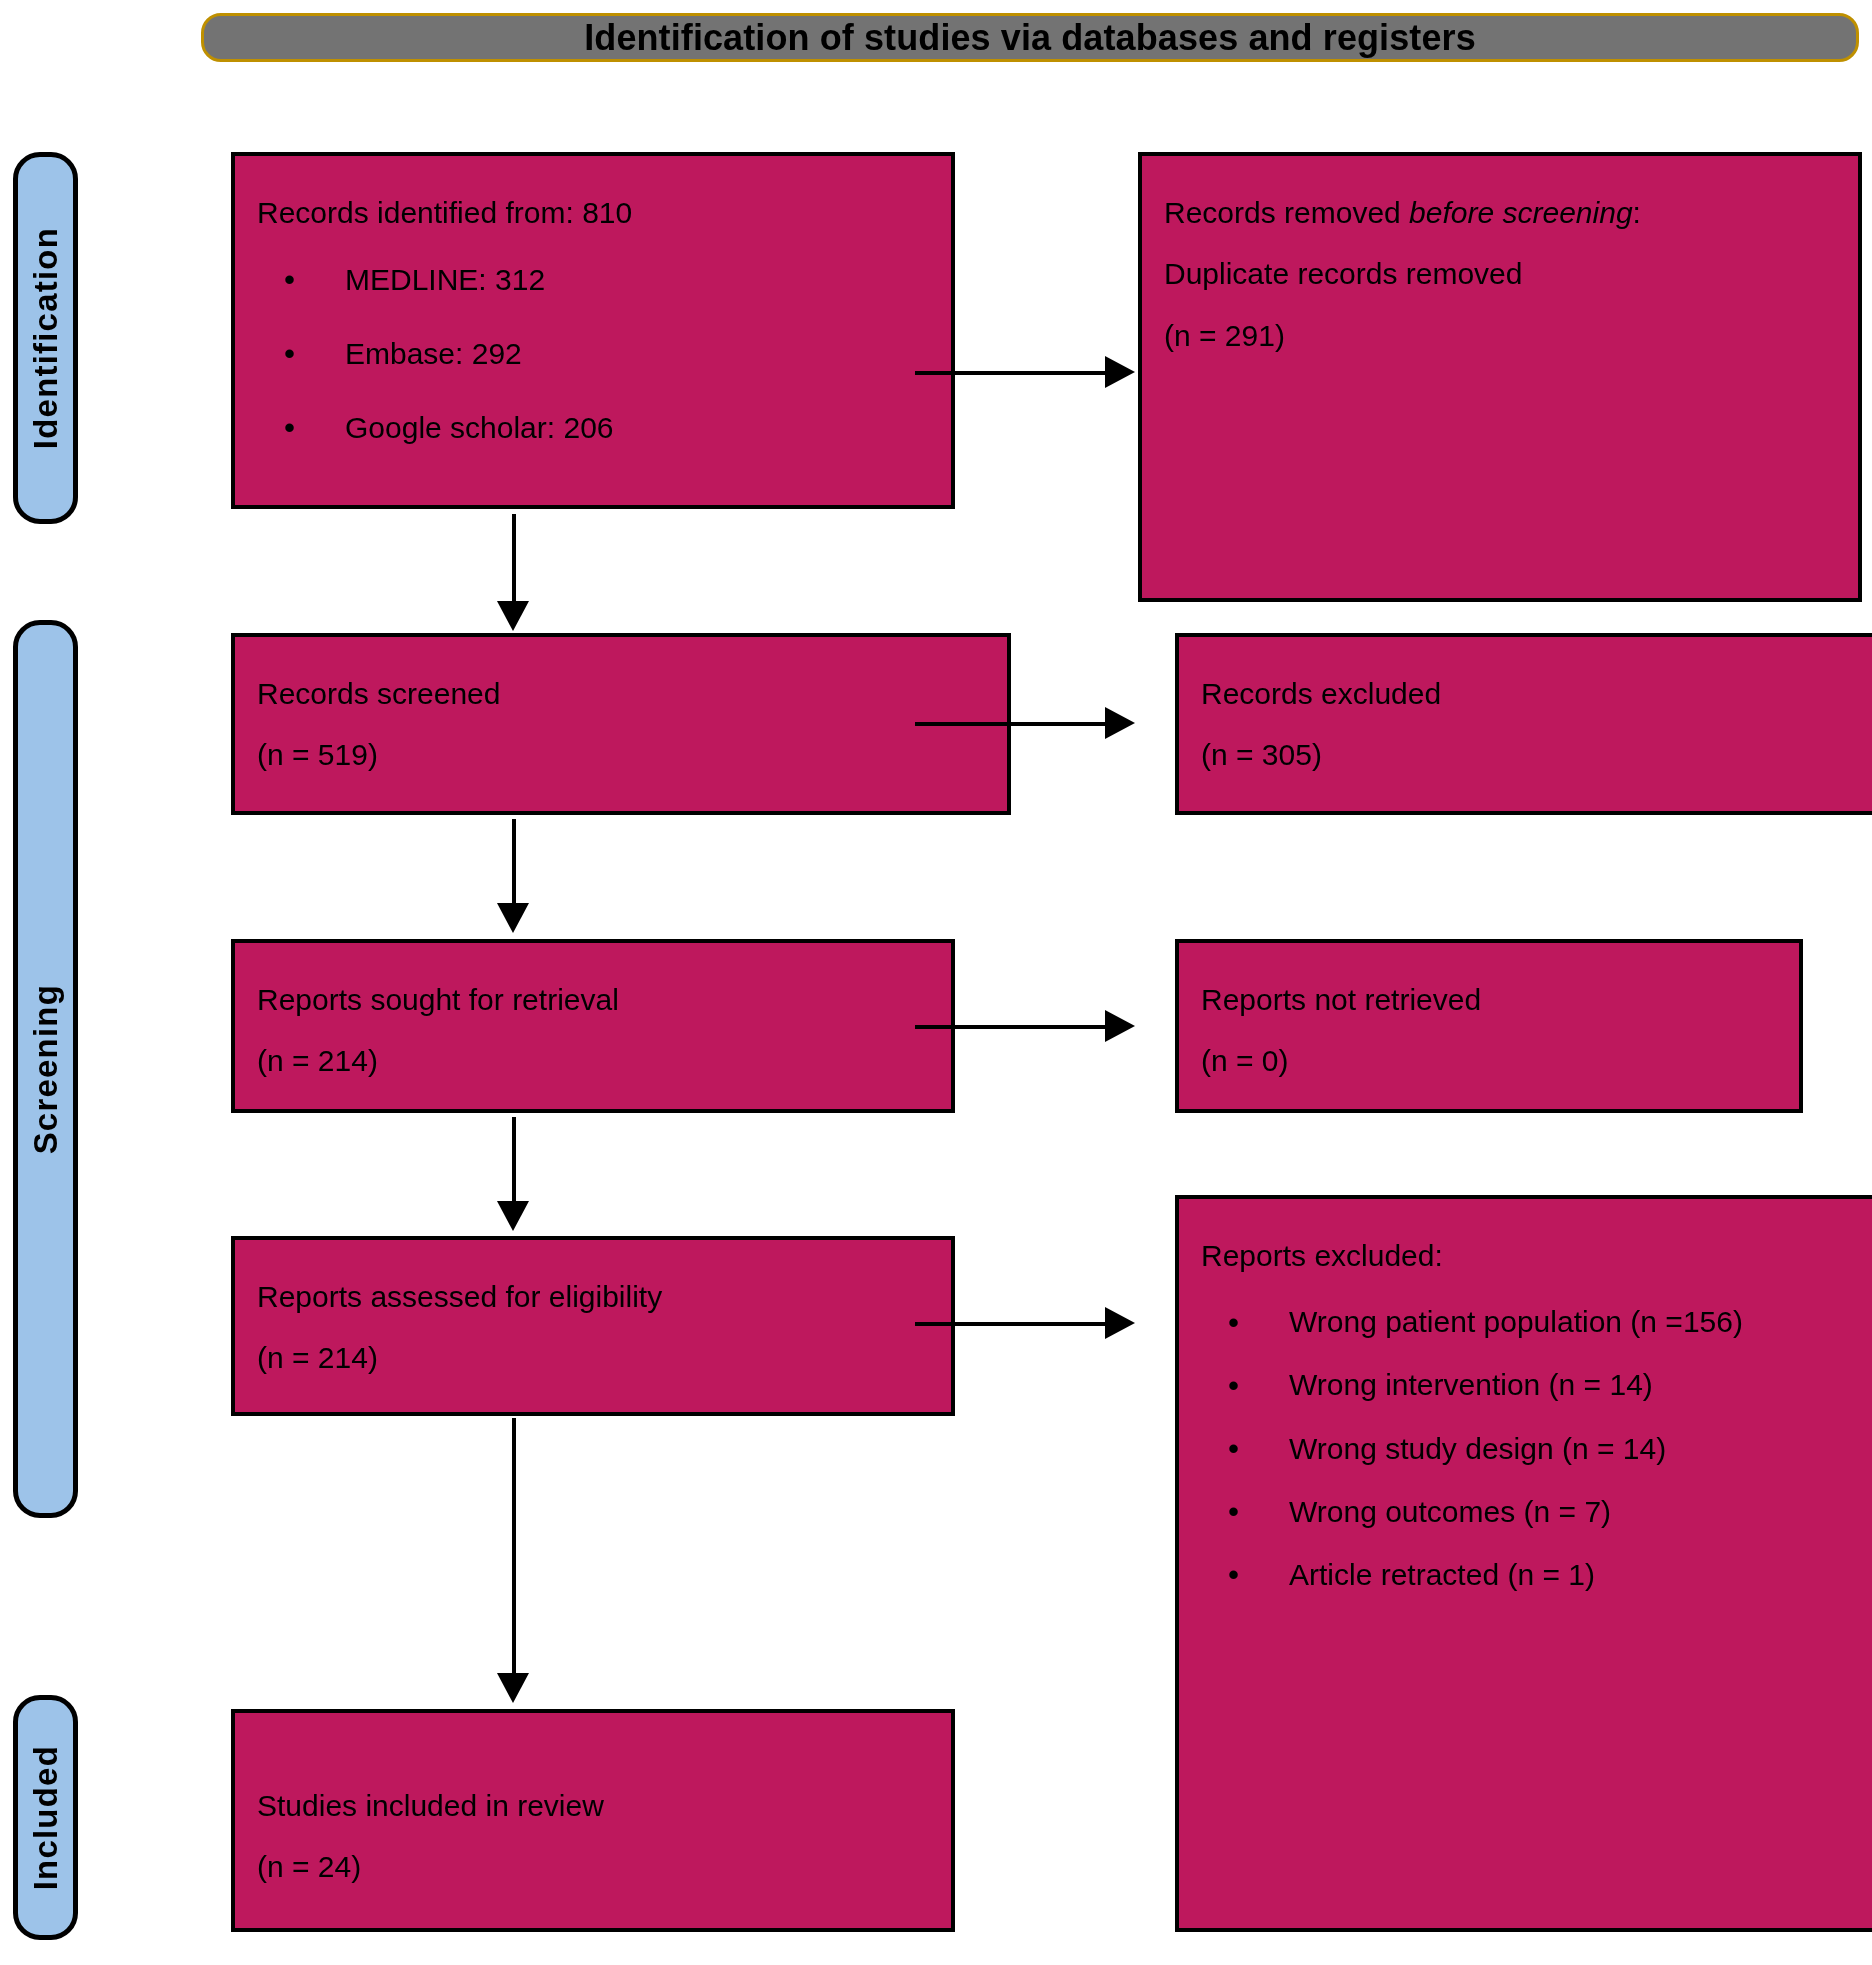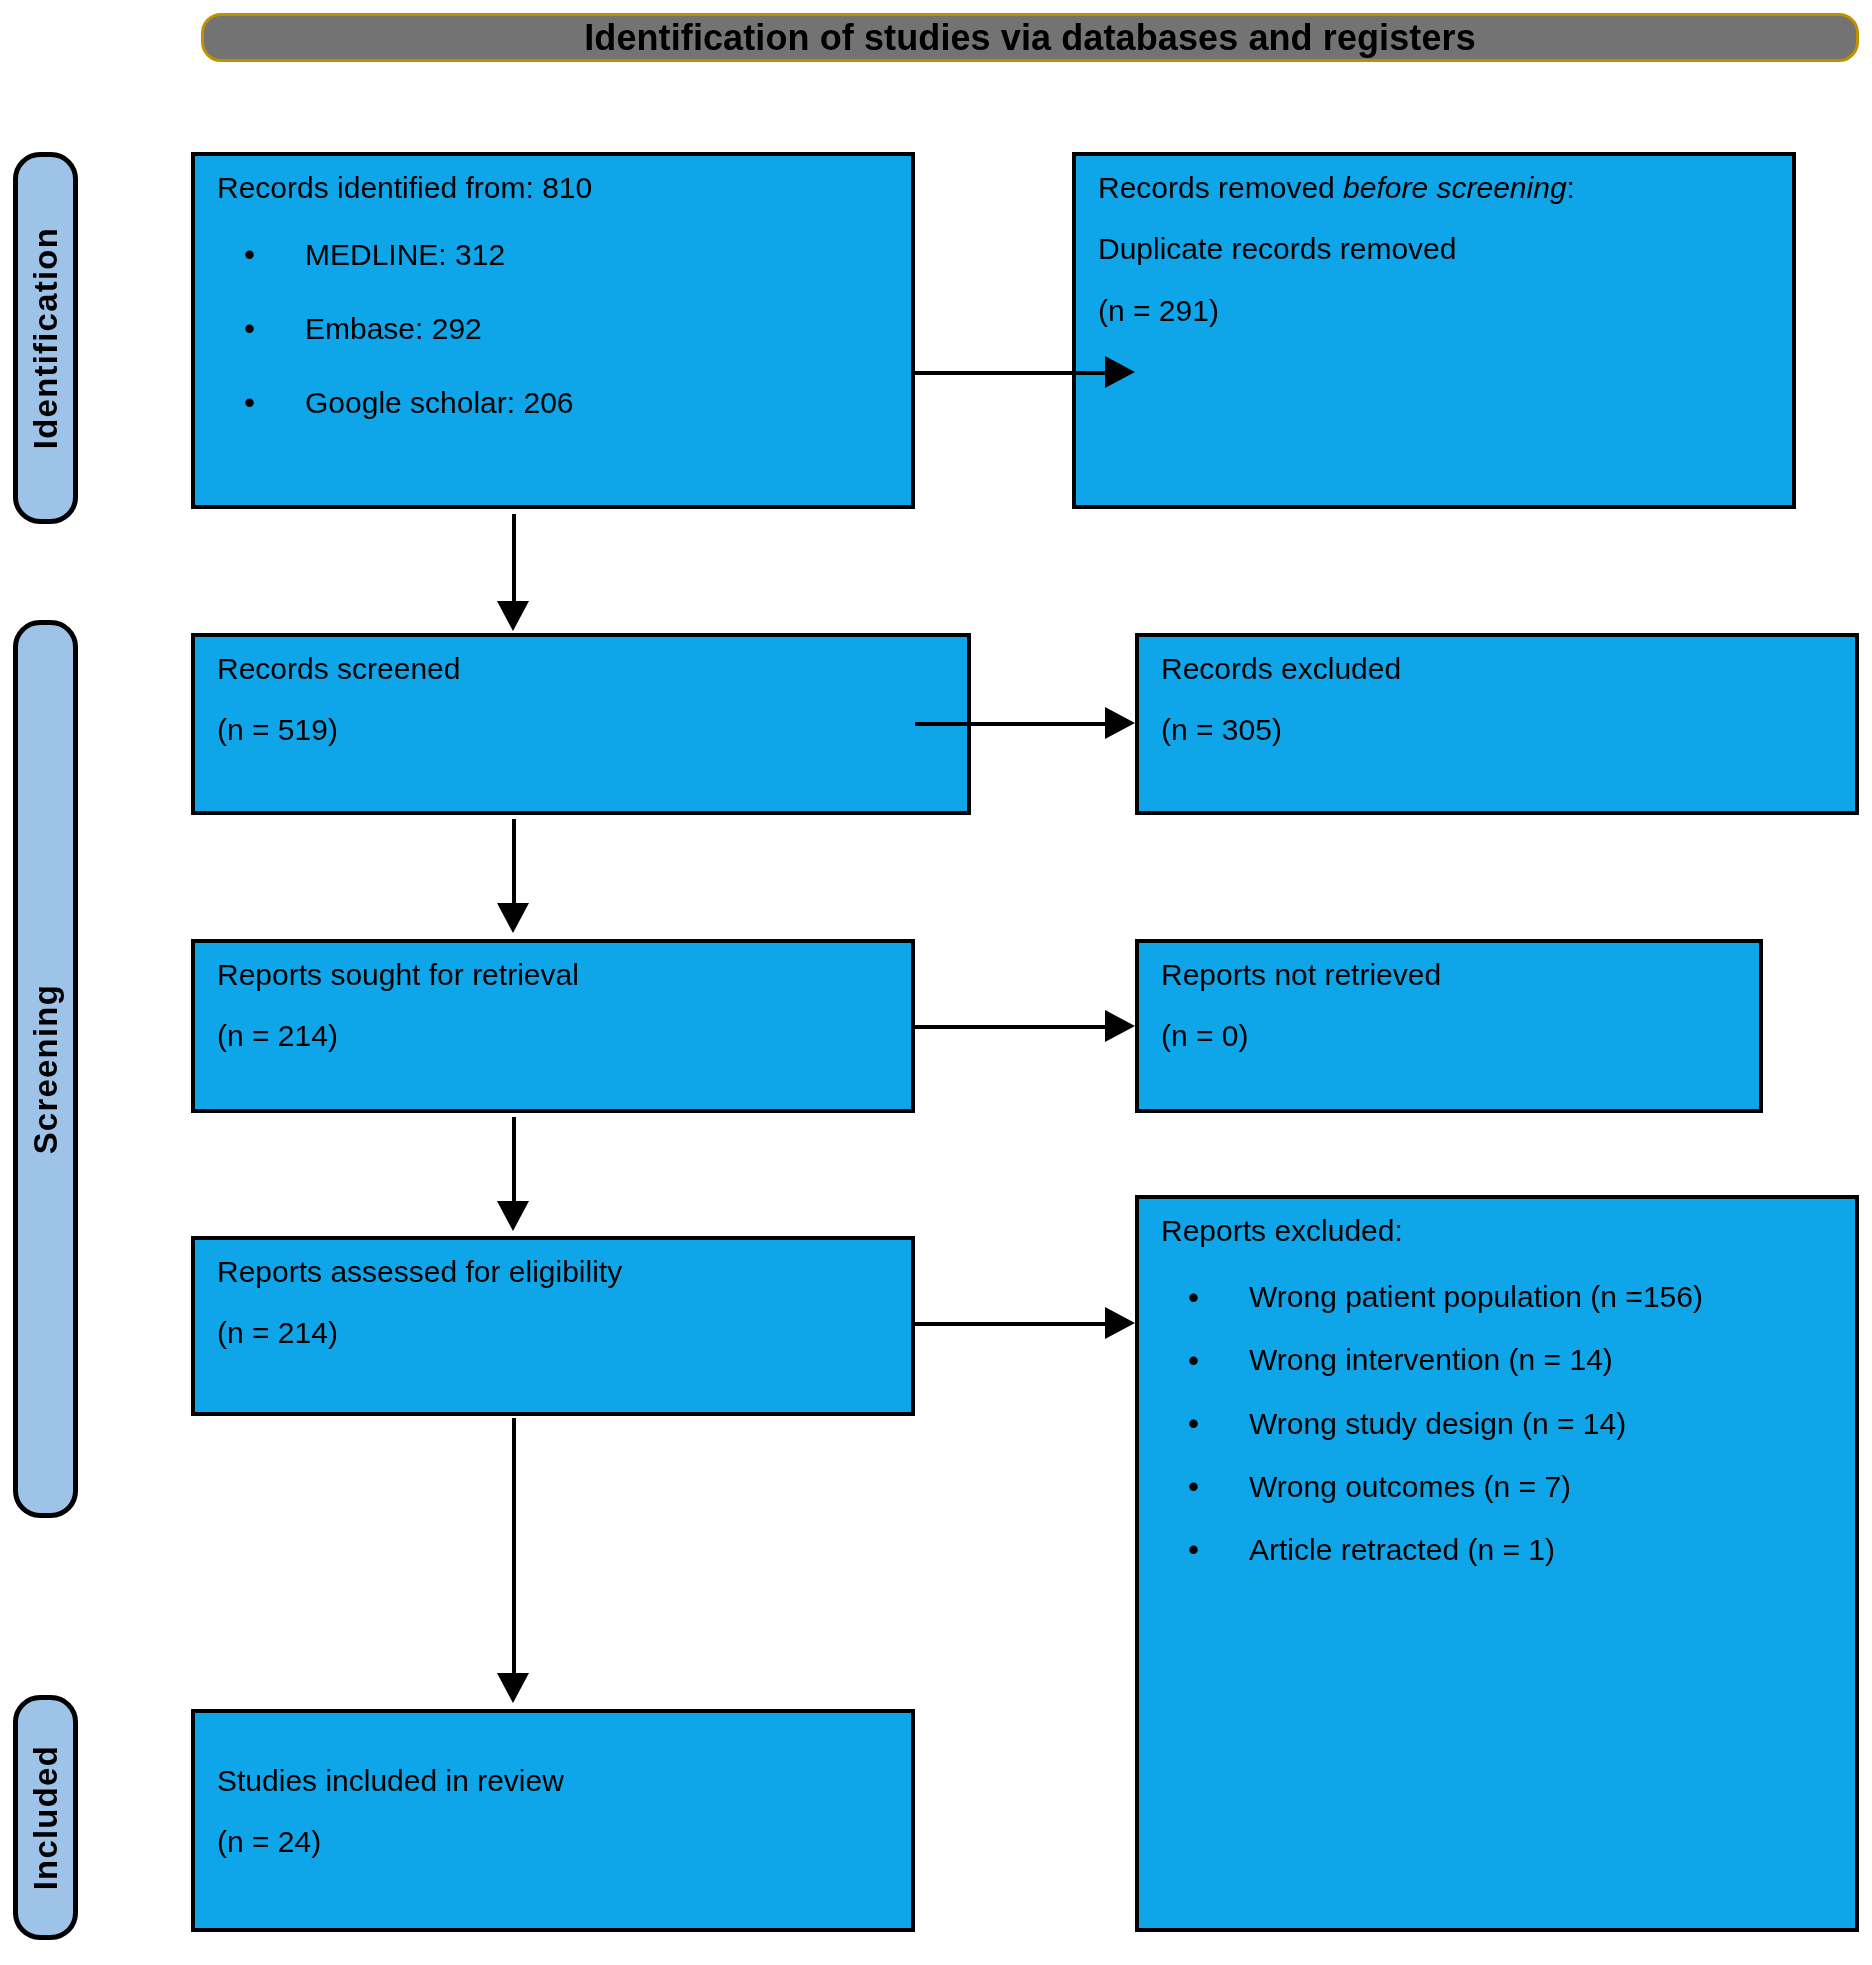--- a/index.html
+++ b/index.html
@@ -51,24 +51,25 @@
     font-size: 33px;
     font-weight: bold;
     color: #000000;
     letter-spacing: 1.2px;
     white-space: nowrap;
   }
 
   
   .box {
     position: absolute;
-    background: #0ea5e9;
+    background: #be185d;
     border: 4.7px solid #000000;
-    padding: 14px 22px 15px 22px;
+    padding: 39px 22px 15px 22px;
     overflow: hidden;
+    margin-left: 40px;
   }
   .box-line {
     font-size: 30px;
     color: #000000;
     line-height: 1.18;
     margin-bottom: 26px;
     white-space: pre-wrap;
   }
   .box-line:last-child { margin-bottom: 0; }
   .box-line em { font-style: italic; }
@@ -159,21 +160,21 @@
 
   <div class="box" style="left:191px; top:152px; width:724px; height:357px;">
     <div class="box-line">Records identified from: 810</div>
     <ul class="bullets">
       <li>MEDLINE: 312</li>
       <li>Embase: 292</li>
       <li>Google scholar: 206</li>
     </ul>
   </div>
 
-  <div class="box" style="left:1072px; top:152px; width:724px; height:357px;">
+  <div class="box" style="left:1098px; top:152px; width:724px; height:450px;">
     <div class="box-line"><span>Records removed </span><em>before screening</em><span>:</span></div>
     <div class="box-line">Duplicate records removed</div>
     <div class="box-line">(n = 291)</div>
   </div>
 
   <div class="arrow-h" style="left:915px; top:356px; width:220px; height:33px;">
     <div class="shaft" style="width:193px;"></div>
     <div class="head"></div>
   </div>
 

